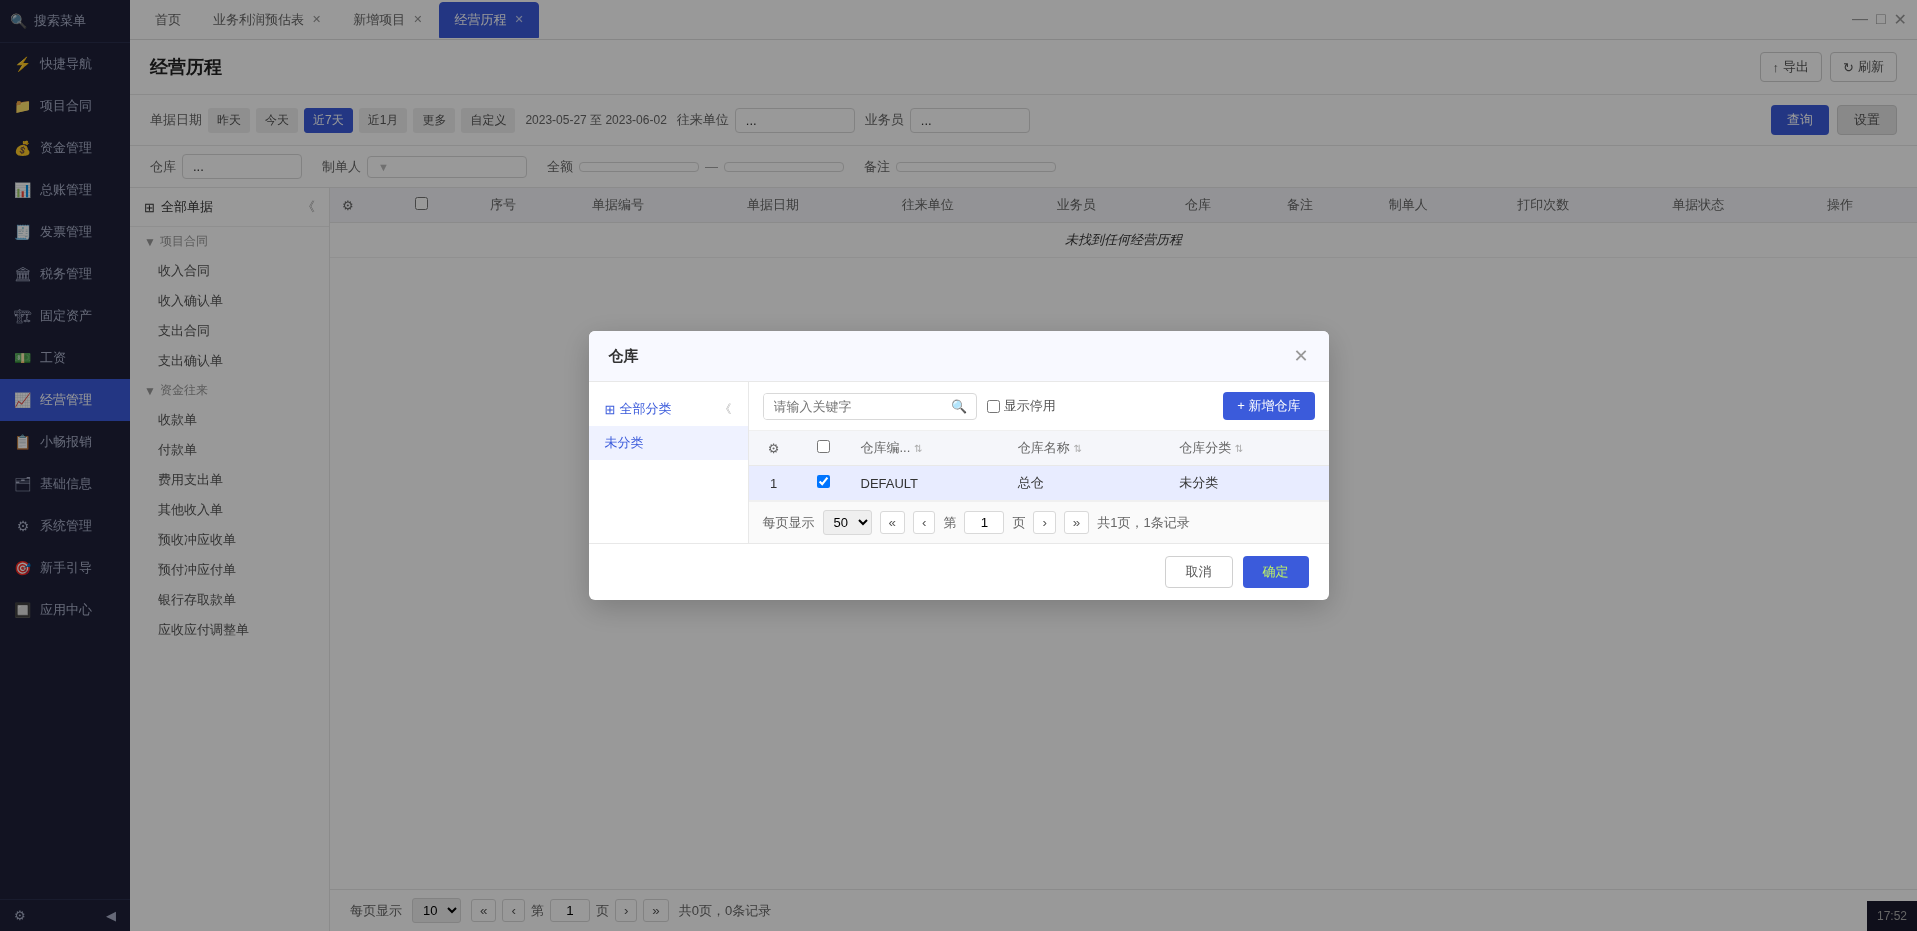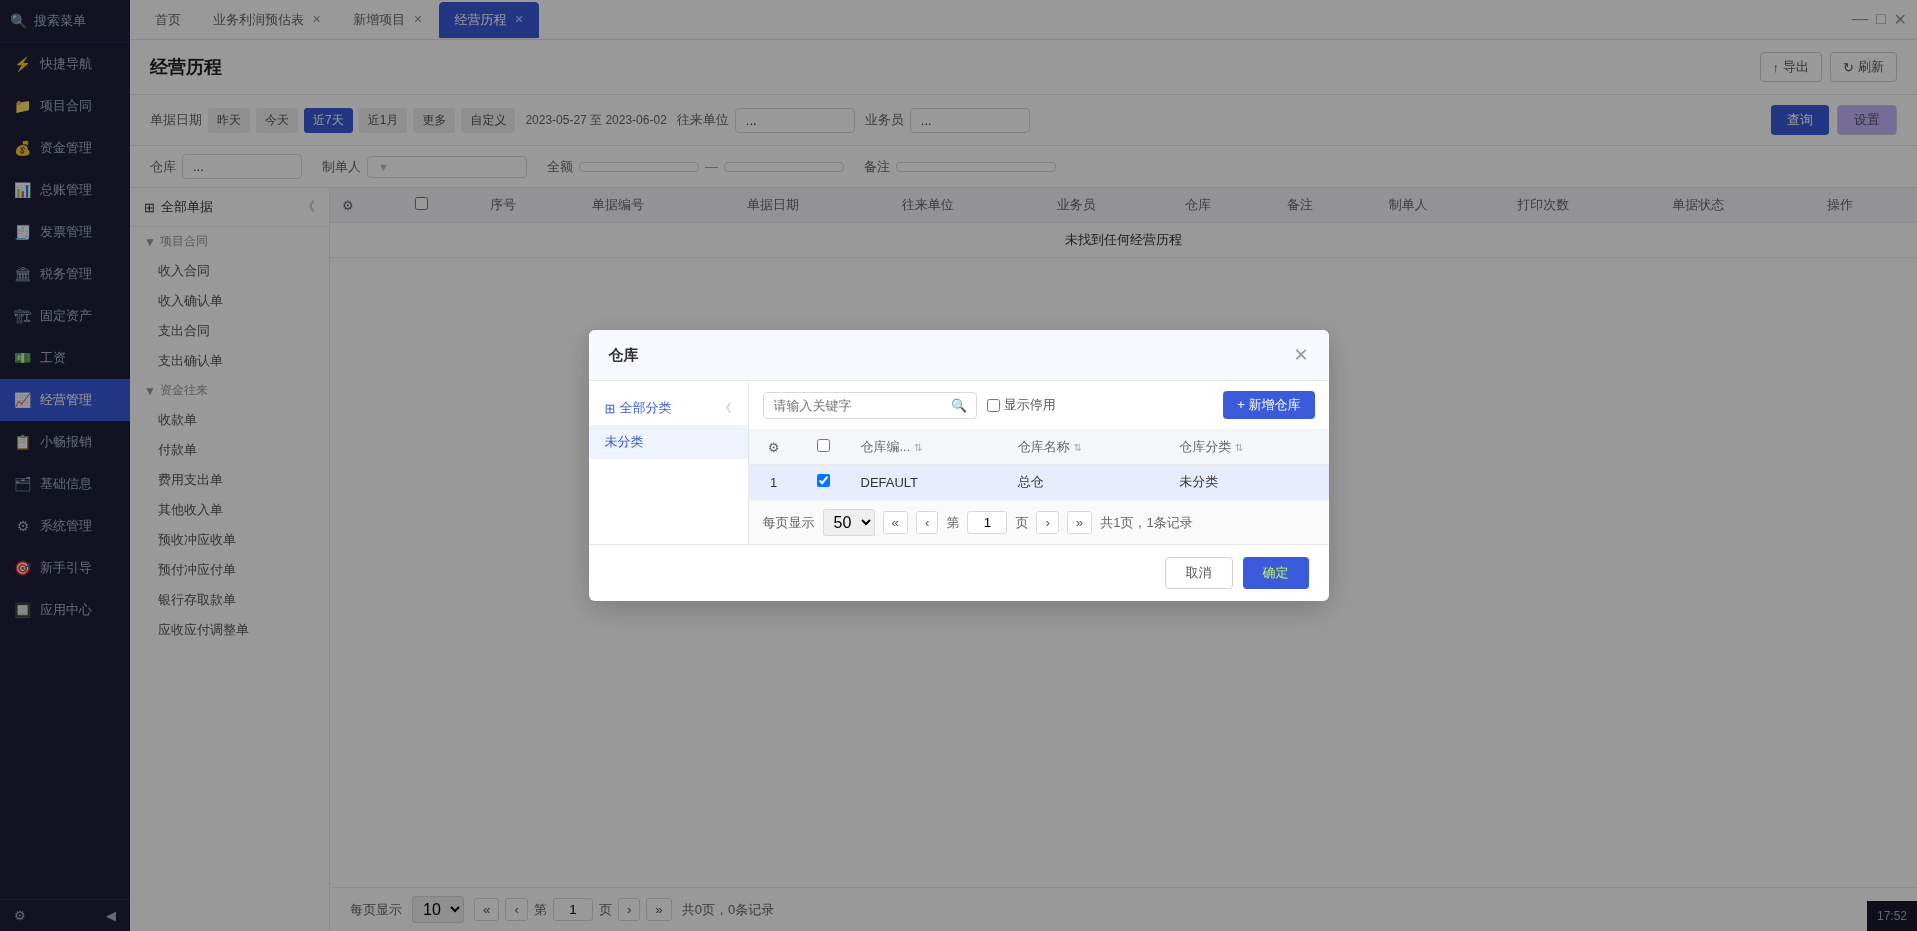--- a/index.html
+++ b/index.html
@@ -36,21 +36,21 @@
     
     .filter-bar { background: #fff; padding: 10px 20px; border-bottom: 1px solid #e8e8e8; display: flex; align-items: center; flex-wrap: wrap; gap: 10px; }
     .filter-group { display: flex; align-items: center; gap: 6px; }
     .filter-label { color: #666; font-size: 13px; white-space: nowrap; }
     .date-btn { padding: 3px 8px; border-radius: 3px; font-size: 12px; color: #555; cursor: pointer; border: 1px solid transparent; }
     .date-btn.active { background: #3b5bdb; color: #fff; border-color: #3b5bdb; }
     .date-range { font-size: 12px; color: #666; margin-left: 4px; }
     .filter-select { display: flex; align-items: center; gap: 4px; padding: 4px 10px; border: 1px solid #d9d9d9; border-radius: 4px; background: #fff; font-size: 13px; color: #333; cursor: pointer; min-width: 120px; }
     .filter-right { margin-left: auto; display: flex; gap: 8px; }
     .btn-query { padding: 5px 16px; background: #3b5bdb; color: #fff; border: none; border-radius: 4px; cursor: pointer; font-size: 13px; }
-    .btn-settings { padding: 5px 16px; background: #c4b5fd; color: #555; border: 1px solid #d0d0d0; border-radius: 4px; cursor: pointer; font-size: 13px; }
+    .btn-settings { padding: 5px 16px; background: #e5e5e5; color: #555; border: 1px solid #d0d0d0; border-radius: 4px; cursor: pointer; font-size: 13px; }
 
     
     .filter-bar2 { background: #fff; padding: 8px 20px; border-bottom: 1px solid #e8e8e8; display: flex; align-items: center; gap: 20px; }
 
     
     .table-area { background: #f5f6fa; flex: 1; display: flex; overflow: hidden; }
 
     
     .left-nav { width: 200px; background: #fff; border-right: 1px solid #e8e8e8; overflow-y: auto; flex-shrink: 0; }
     .left-nav-header { display: flex; align-items: center; justify-content: space-between; padding: 10px 14px; border-bottom: 1px solid #eee; }
@@ -58,25 +58,25 @@
     .left-nav-collapse { color: #999; cursor: pointer; }
     .left-nav-section { padding: 6px 14px; font-size: 12px; color: #999; display: flex; align-items: center; gap: 4px; cursor: pointer; }
     .left-nav-sub { padding: 6px 28px; font-size: 13px; color: #555; cursor: pointer; }
 
     
     .right-content { flex: 1; display: flex; flex-direction: column; overflow: hidden; }
     .table-container { flex: 1; overflow: auto; background: #fff; }
     .data-table { width: 100%; border-collapse: collapse; font-size: 13px; }
     .data-table th { background: #f5f6fa; padding: 8px 12px; text-align: left; border-bottom: 1px solid #e8e8e8; color: #666; font-weight: 500; white-space: nowrap; }
     .data-table td { padding: 8px 12px; border-bottom: 1px solid #f0f0f0; color: #333; }
-    .no-data { text-align: center; padding: 40px; color: #aaa; }
+    .no-data { text-align: center; padding: 40px; color: #aaa; font-style: italic; }
 
     
     .bottom-bar { background: #fff; border-top: 1px solid #e8e8e8; padding: 8px 20px; display: flex; align-items: center; gap: 10px; font-size: 13px; color: #666; }
-    .page-size-select { padding: 3px 6px; border: 1px solid #d9d9d9; border-radius: 3px; font-size: 16px; }
+    .page-size-select { padding: 3px 6px; border: 1px solid #d9d9d9; border-radius: 3px; font-size: 13px; }
     .page-nav { display: flex; align-items: center; gap: 6px; }
     .page-btn { padding: 3px 8px; border: 1px solid #d9d9d9; border-radius: 3px; cursor: pointer; background: #fff; color: #555; }
     .page-input { width: 40px; text-align: center; padding: 3px; border: 1px solid #d9d9d9; border-radius: 3px; }
 
     
     .system-tray { position: fixed; bottom: 0; right: 0; background: #1a1a2e; height: 30px; display: flex; align-items: center; padding: 0 10px; gap: 8px; color: #aaa; font-size: 12px; }
 
     
     .modal-overlay { position: fixed; top: 0; left: 0; width: 100%; height: 100%; background: rgba(0,0,0,0.4); display: flex; align-items: center; justify-content: center; z-index: 1000; }
     .modal { background: #fff; border-radius: 6px; width: 740px; max-height: 500px; display: flex; flex-direction: column; box-shadow: 0 8px 30px rgba(0,0,0,0.2); }

